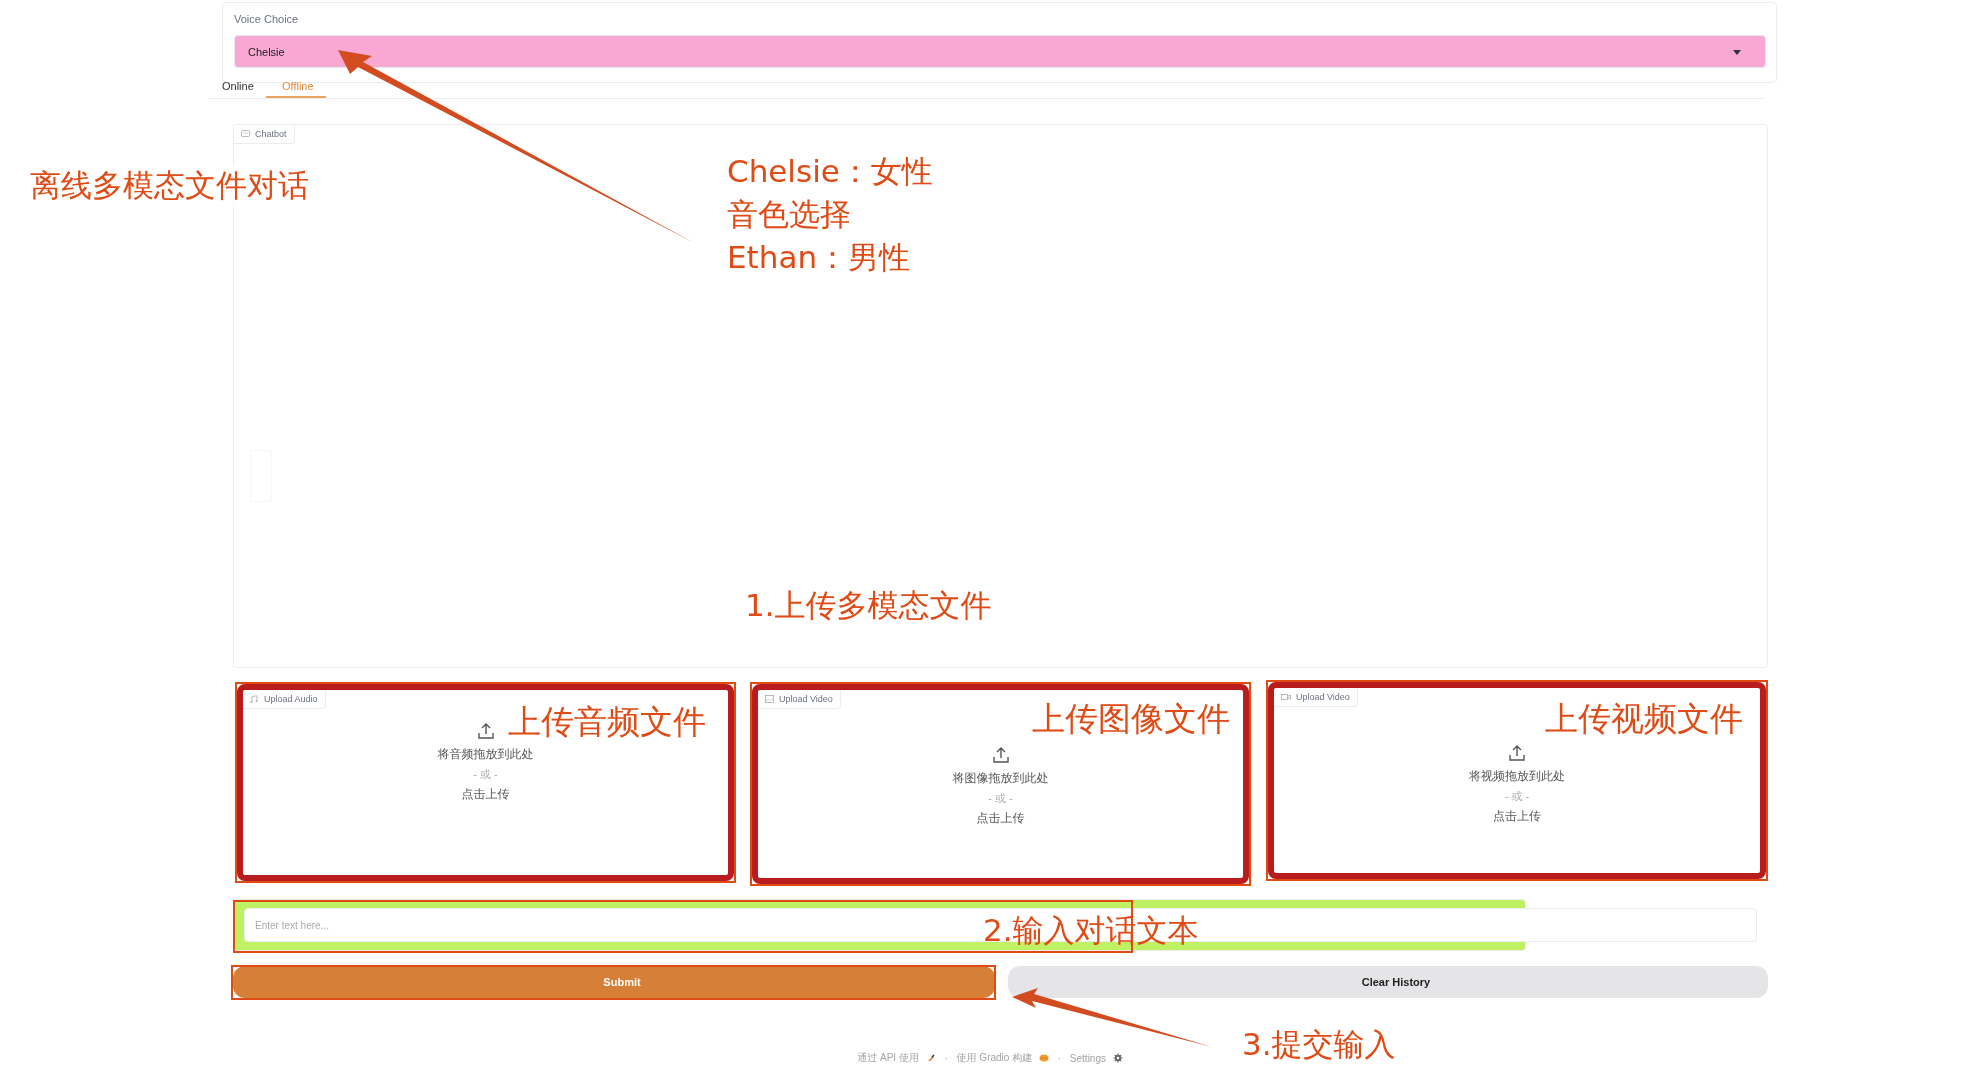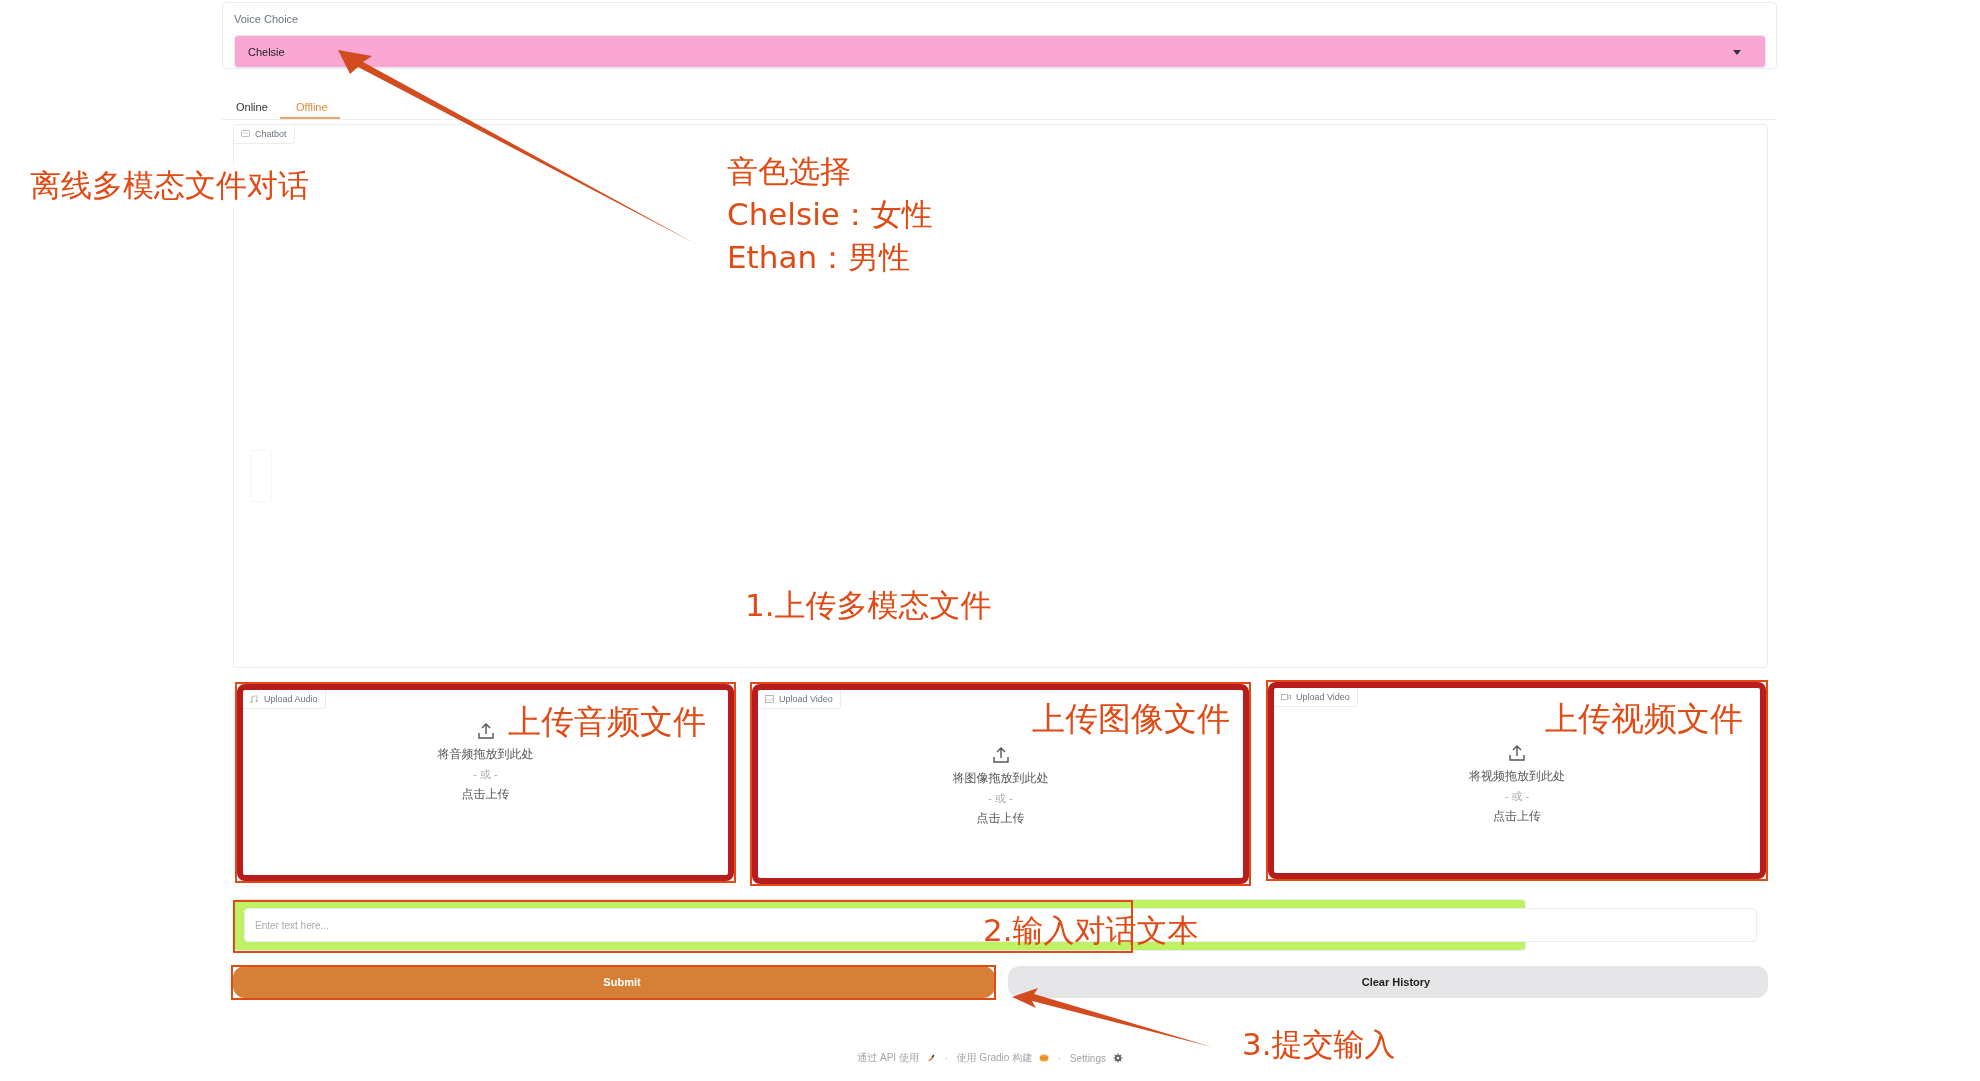--- a/index.html
+++ b/index.html
@@ -2,27 +2,27 @@
 <html><head>
 <meta charset="utf-8">
 <style>
   * { box-sizing: border-box; margin: 0; padding: 0; }
   html, body { width: 1980px; height: 1081px; background: #ffffff; overflow: hidden; }
   body { position: relative; font-family: "Liberation Sans", "DejaVu Sans", sans-serif; color: #1f2937; }
 
   .abs { position: absolute; }
 
   
-  .voice-card { left: 222px; top: 2px; width: 1555px; height: 67px; border: 1px solid #ececec; border-radius: 4px; background: #fff; }
+  .voice-card { left: 222px; top: 2px; width: 1555px; height: 81px; border: 1px solid #ececec; border-radius: 4px; background: #fff; }
   .voice-label { left: 11px; top: 10px; font-size: 11px; color: #6b7280; }
   .voice-select { left: 11px; top: 32px; width: 1532px; height: 33px; border: 1px solid #e5e7eb; border-radius: 4px; background: #f9a8d4; display: flex; align-items: center; padding-left: 13px; font-size: 11px; color: #222; cursor: pointer; }
   .caret { position: absolute; right: 24px; top: 14px; width: 0; height: 0; border-left: 4px solid transparent; border-right: 4px solid transparent; border-top: 5px solid #333; }
 
   
-  .tabs { left: 222px; top: 76px; width: 1555px; height: 23px; border-bottom: 1px solid #ececec; margin-top: 21px; }
+  .tabs { left: 208px; top: 76px; width: 1555px; height: 23px; border-bottom: 1px solid #ececec; }
   .tab { position: absolute; top: 2px; font-size: 11px; padding: 2px 0; cursor: pointer; }
   .tab-online { left: 14px; color: #333; }
   .tab-offline { left: 74px; color: #e08a3c; }
   .tab-underline { position: absolute; left: 58px; top: 20px; width: 60px; height: 2px; background: #e8a566; }
 
   
   .chatbot { left: 233px; top: 124px; width: 1535px; height: 544px; border: 1px solid #ececec; border-radius: 4px; background: #fff; }
   .block-label { position: absolute; left: 0; top: 0; height: 19px; padding: 0 7px; display: flex; align-items: center; gap: 5px; font-size: 9px; color: #6b7280; border-right: 1px solid #ececec; border-bottom: 1px solid #ececec; border-radius: 4px 0 4px 0; background: #fff; }
   .chat-faint { position: absolute; left: 16px; top: 325px; width: 22px; height: 52px; border: 1px solid #f6f6f6; border-radius: 3px; }
 
@@ -193,22 +193,22 @@
 <div class="abs redbox rb-text"></div>
 <div class="abs redbox rb-submit"></div>
 
 <svg class="arrows" width="1980" height="1081">
   <polygon points="338,50 372,56 363,62 696,244 358,67 350,74" fill="#d24c20"></polygon>
   <polygon points="1012,997 1038,988 1034,994 1212,1047 1032,1001 1036,1008" fill="#d24c20"></polygon>
 </svg>
 
 <div class="abs ann ann-offline">离线多模态文件对话</div>
 <div class="abs ann ann-voice">
+  <div>Chelsie：女性</div>
   <div>音色选择</div>
-  <div>Chelsie：女性</div>
   <div>Ethan：男性</div>
 </div>
 <div class="abs ann ann-upload">1.上传多模态文件</div>
 <div class="abs ann ann-audio">上传音频文件</div>
 <div class="abs ann ann-image">上传图像文件</div>
 <div class="abs ann ann-video">上传视频文件</div>
 <div class="abs ann ann-text">2.输入对话文本</div>
 <div class="abs ann ann-submit">3.提交输入</div>
 
 </body></html>

